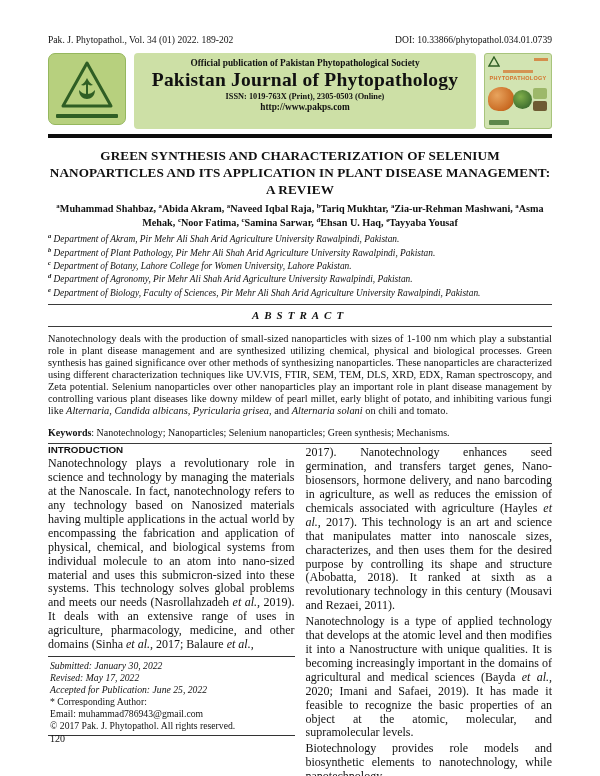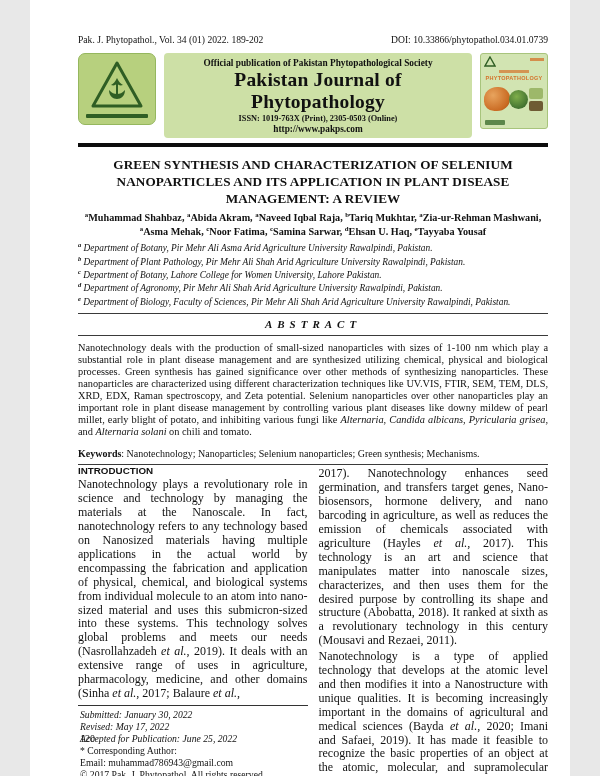--- a/index.html
+++ b/index.html
@@ -1,18 +1,18 @@
 <!DOCTYPE html>
 <html><head>
 <meta charset="utf-8">
 <style>
   html,body{margin:0;padding:0;background:#e8e8e8;}
   .page{
-    width:540px;height:776px;background:#ffffff;box-sizing:border-box;
-    padding:34px 22px 0 48px;position:relative;overflow:hidden;
+    width:600px;height:776px;background:#ffffff;box-sizing:border-box;
+    padding:34px 48px 0 48px;position:relative;overflow:hidden;
     font-family:"Liberation Serif", serif;color:#111;margin:0 auto;
   }
   
   .top-row{display:flex;justify-content:space-between;font-size:9.6px;}
   
   .banner-row{display:flex;align-items:stretch;margin-top:8px;gap:8px;}
   .logo-box{
     width:76px;height:70px;background:#b7d07e;border:1px solid #95b75e;border-radius:7px;
     display:flex;flex-direction:column;align-items:center;justify-content:center;flex:0 0 auto;
   }
@@ -117,21 +117,21 @@
     </div>
   </div>
 
   <div class="thick-rule"></div>
 
   <div class="title">GREEN SYNTHESIS AND CHARACTERIZATION OF SELENIUM NANOPARTICLES AND ITS APPLICATION IN PLANT DISEASE MANAGEMENT: A REVIEW</div>
 
   <div class="authors"><sup>a</sup><span>Muhammad Shahbaz, </span><sup>a</sup><span>Abida Akram, </span><sup>a</sup><span>Naveed Iqbal Raja, </span><sup>b</sup><span>Tariq Mukhtar, </span><sup>a</sup><span>Zia-ur-Rehman Mashwani, </span><sup>a</sup><span>Asma Mehak, </span><sup>c</sup><span>Noor Fatima, </span><sup>c</sup><span>Samina Sarwar, </span><sup>d</sup><span>Ehsan U. Haq, </span><sup>e</sup><span>Tayyaba Yousaf</span></div>
 
   <div class="affiliations">
-      <div><sup>a</sup><span> Department of Botany, Pir Mehr Ali Asma Arid Agriculture University Rawalpindi, Pakistan.</span></div>
+      <div><sup>a</sup><span> Department of Akram, Pir Mehr Ali Shah Arid Agriculture University Rawalpindi, Pakistan.</span></div>
       <div><sup>b</sup><span> Department of Plant Pathology, Pir Mehr Ali Shah Arid Agriculture University Rawalpindi, Pakistan.</span></div>
       <div><sup>c</sup><span> Department of Botany, Lahore College for Women University, Lahore Pakistan.</span></div>
       <div><sup>d</sup><span> Department of Agronomy, Pir Mehr Ali Shah Arid Agriculture University Rawalpindi, Pakistan.</span></div>
       <div><sup>e</sup><span> Department of Biology, Faculty of Sciences, Pir Mehr Ali Shah Arid Agriculture University Rawalpindi, Pakistan.</span></div>
     </div>
 
   <hr class="rule">
   <div class="abs-head">ABSTRACT</div>
   <hr class="rule">
 

